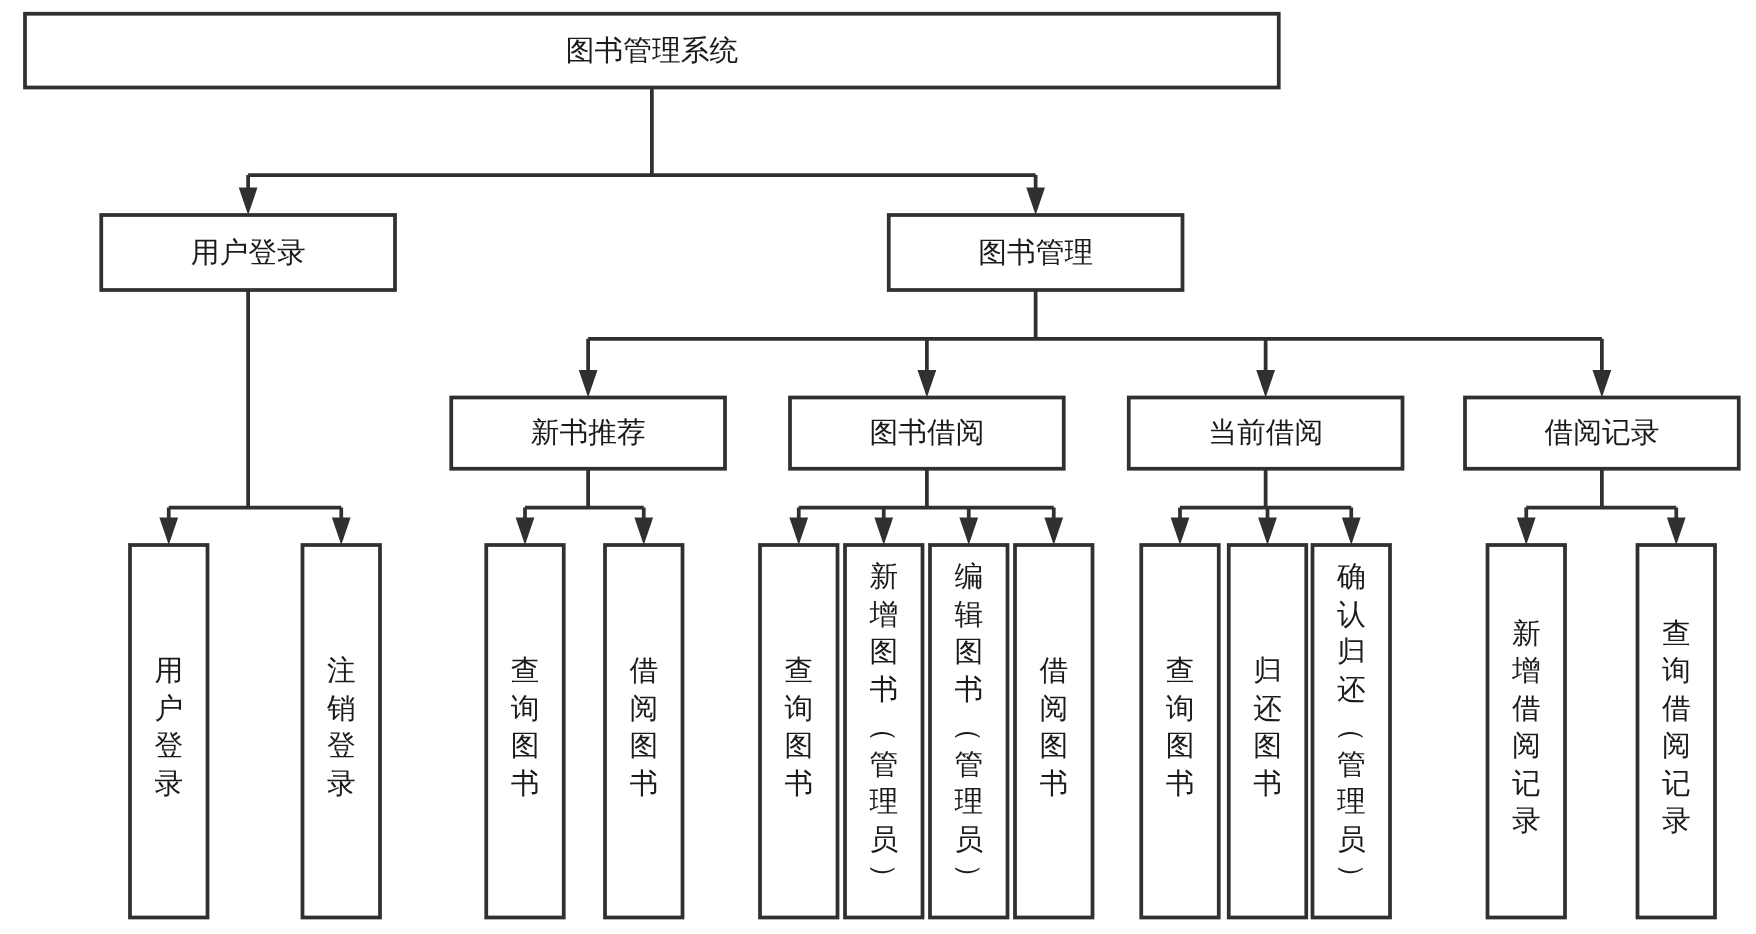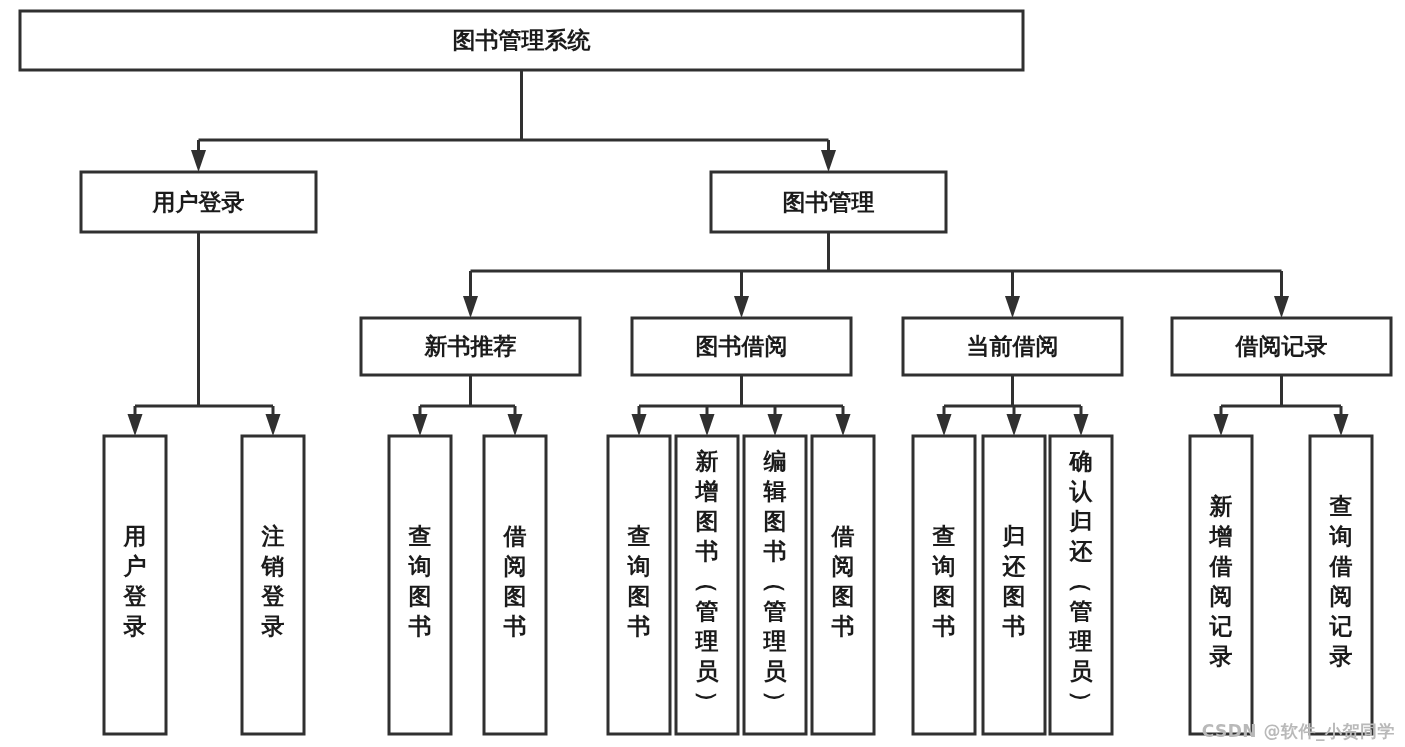--- a/index.html
+++ b/index.html
@@ -12,21 +12,20 @@
     width: 1405px;
     height: 747px;
     font-family: "DejaVu Sans", "Liberation Sans", sans-serif;
     overflow: hidden;
     position: relative;
   }
   #diagram-root {
     position: relative;
     width: 1405px;
     height: 747px;
-    font-weight: bold;
   }
   svg.diagram-canvas {
     position: absolute;
     left: 0;
     top: 0;
     width: 1405px;
     height: 747px;
     display: block;
   }
   .node-box {
@@ -289,14 +288,13 @@
           <text class="node-label label-vertical-char" x="1341" y="514">查</text>
           <text class="node-label label-vertical-char" x="1341" y="544">询</text>
           <text class="node-label label-vertical-char" x="1341" y="574">借</text>
           <text class="node-label label-vertical-char" x="1341" y="604">阅</text>
           <text class="node-label label-vertical-char" x="1341" y="634">记</text>
           <text class="node-label label-vertical-char" x="1341" y="664">录</text>
           <title>查询借阅记录</title>
         </g>
       </g>
     </svg>
-  <div class="watermark-text">CSDN @软件_小贺同学</div>
 </div>
 
 </body></html>

